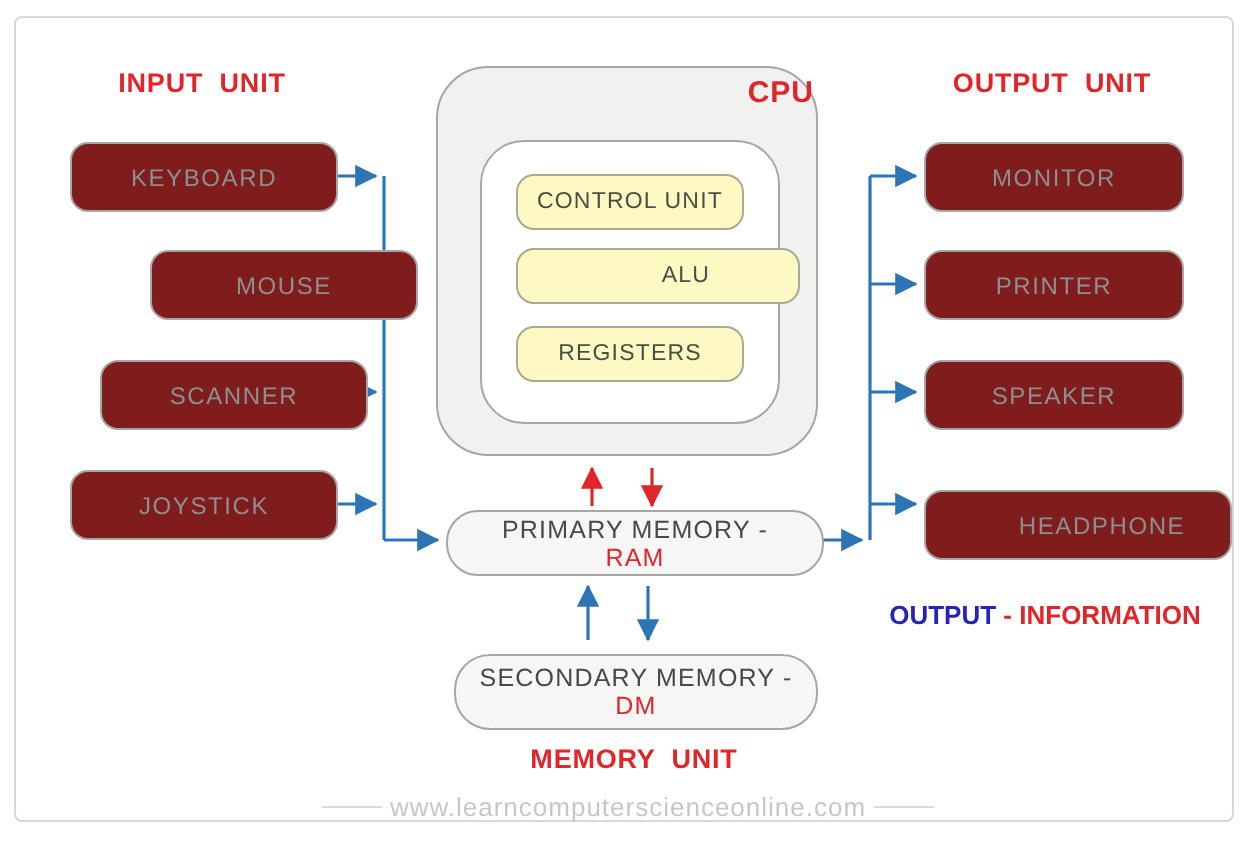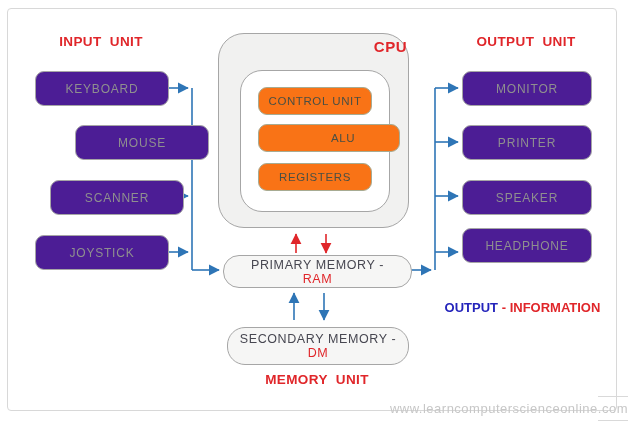--- a/index.html
+++ b/index.html
@@ -9,59 +9,59 @@
   }
   .frame{
     position:absolute;left:7px;top:8px;width:608px;height:401px;
     border:1.5px solid #d8d8d8;border-radius:4px;
   }
   .unit-title{
     position:absolute;color:#e0262a;font-weight:bold;font-size:13.5px;
     text-align:center;letter-spacing:.4px;word-spacing:4px;white-space:nowrap;
   }
   .device-box{
-    position:absolute;width:132px;height:33px;background:#4c1d95;
+    position:absolute;width:132px;height:33px;background:#7f1d1d;
     border:1.5px solid #a6a6a6;border-radius:9px;
     display:flex;align-items:center;justify-content:center;
     color:#8f8f8f;font-size:12px;letter-spacing:.8px;
   }
   .out-box{width:128px;}
   .cpu-outer{
     position:absolute;left:218px;top:33px;width:189px;height:193px;
     background:#f1f1f0;border:1.5px solid #a6a6a6;border-radius:26px;
   }
   .cpu-title{
     position:absolute;left:218px;top:38px;width:189px;text-align:right;
     color:#e0262a;font-weight:bold;font-size:15px;letter-spacing:.5px;
   }
   .cpu-inner{
     position:absolute;left:240px;top:70px;width:148px;height:140px;
     background:#ffffff;border:1.5px solid #a6a6a6;border-radius:22px;
   }
   .chip{
     position:absolute;left:258px;width:112px;height:26px;
-    background:#f97316;border:1.2px solid #a7ab92;border-radius:9px;
+    background:#fef9c3;border:1.2px solid #a7ab92;border-radius:9px;
     display:flex;align-items:center;justify-content:center;
     color:#4a4f44;font-size:11.5px;letter-spacing:.6px;text-align:right;
   }
   .mem-box{
     position:absolute;background:#f6f6f5;border:1.5px solid #a6a6a6;
     display:flex;align-items:center;justify-content:center;
     color:#474751;font-size:12.5px;letter-spacing:.6px;white-space:nowrap;flex-direction:column;
   }
   .mem-box .hl{color:#e0262a;}
   .footer-label{
     position:absolute;font-weight:bold;font-size:13px;text-align:center;white-space:nowrap;
   }
   .footer-label .blue{color:#2424bb;}
   .footer-label .red{color:#e0262a;}
   .watermark{
     position:absolute;left:0;top:396px;width:628px;
-    display:flex;align-items:flex-end;justify-content:center;gap:4px;
-    color:#c7c7c7;font-size:13px;letter-spacing:.5px;flex-direction:column;
+    display:flex;align-items:center;justify-content:center;gap:4px;
+    color:#c7c7c7;font-size:13px;letter-spacing:.5px;
   }
   .watermark .dash{width:30px;height:1px;background:#d9d9d9;}
   svg.overlay{position:absolute;left:0;top:0;pointer-events:none;}
 </style>
 </head>
 <body>
 
 <div id="canvas">
 
   <div class="frame"></div>
@@ -109,21 +109,21 @@
   <div class="cpu-title">CPU</div>
   <div class="cpu-inner"></div>
   <div class="chip" style="top:87px;">CONTROL UNIT</div>
   <div class="chip" style="top:124px;padding-left:28px;">ALU</div>
   <div class="chip" style="top:163px;">REGISTERS</div>
 
   <div class="unit-title" style="left:460px;top:34px;width:132px;">OUTPUT UNIT</div>
   <div class="device-box out-box" style="left:462px;top:71px;">MONITOR</div>
   <div class="device-box out-box" style="left:462px;top:125px;">PRINTER</div>
   <div class="device-box out-box" style="left:462px;top:180px;">SPEAKER</div>
-  <div class="device-box out-box" style="left:462px;top:228px;">HEADPHONE</div>
+  <div class="device-box out-box" style="left:462px;top:245px;padding-left:24px;">HEADPHONE</div>
   <div class="footer-label" style="left:425px;top:300px;width:195px;">
     <span class="blue">OUTPUT</span><span class="red"> - </span><span class="red">INFORMATION</span>
   </div>
 
   <div class="mem-box" style="left:223px;top:255px;width:187px;height:31px;border-radius:16px;">
     <span>PRIMARY MEMORY - </span>
       <span class="hl">RAM</span>
   </div>
   <div class="mem-box" style="left:227px;top:327px;width:180px;height:36px;border-radius:18px;">
     <span>SECONDARY MEMORY - </span>

